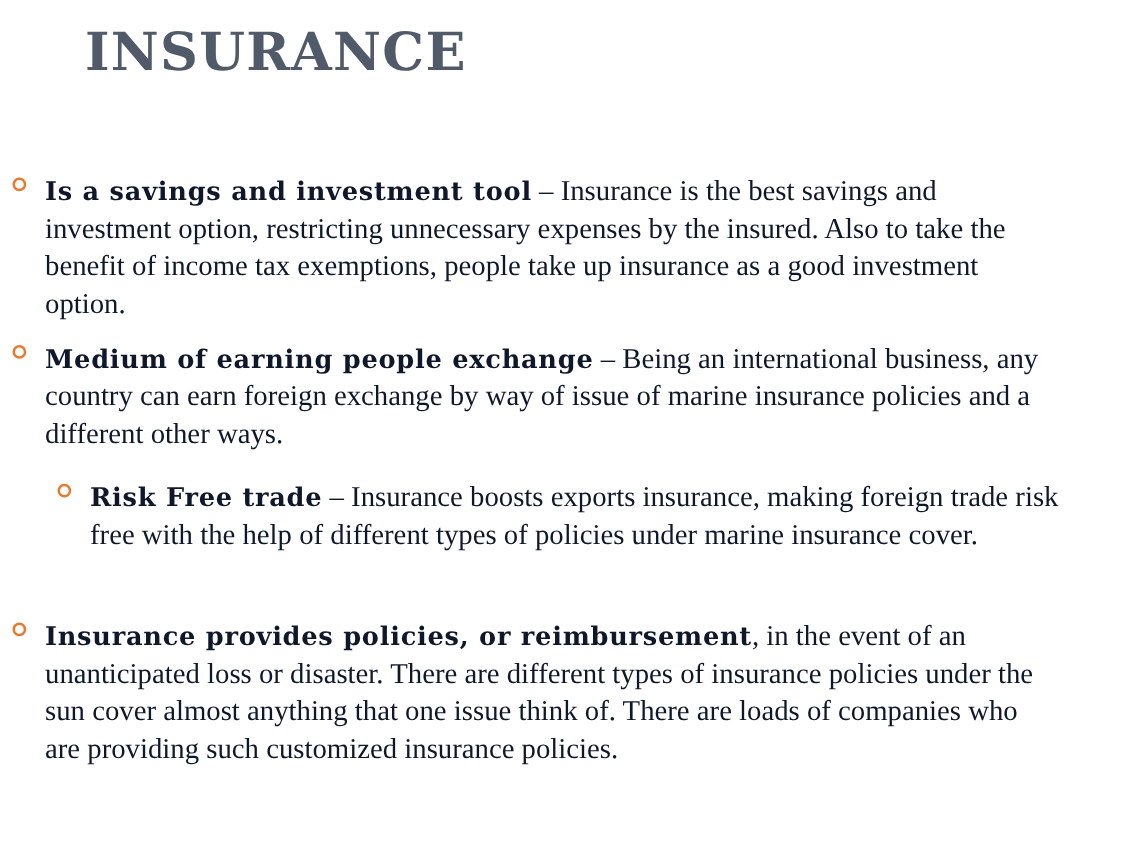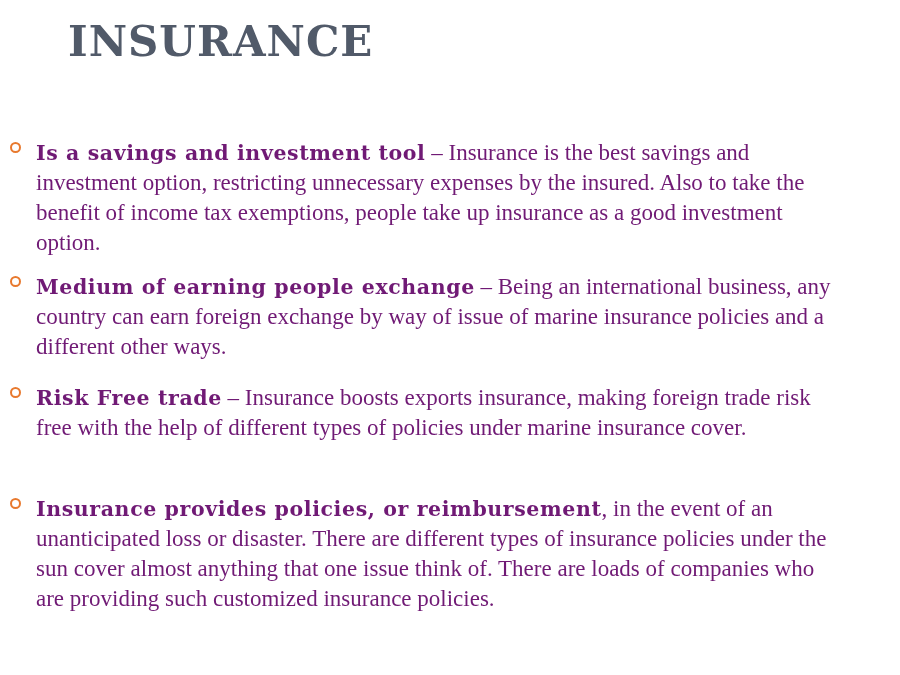--- a/index.html
+++ b/index.html
@@ -36,41 +36,41 @@
       padding: 0;
       list-style: none;
     }
     .bullet-item {
       position: absolute;
       left: 36px;
       width: 800px;
       font-family: "Liberation Serif", "DejaVu Serif", serif;
       font-size: 23px;
       line-height: 30px;
-      color: #701a75;
+      color: #0f172a;
     }
     .bullet-marker {
       position: absolute;
       left: -26px;
       top: 4px;
       width: 7px;
       height: 7px;
       border: 2.5px solid #e8792e;
       border-radius: 50%;
       box-sizing: content-box;
     }
     .bullet-lead {
       font-family: "DejaVu Serif", "Liberation Serif", serif;
       font-weight: bold;
       font-size: 20.5px;
       letter-spacing: 0.6px;
     }
     .item-1 { top: 138px; }
     .item-2 { top: 272px; }
-    .item-3 { top: 383px; }
+    .item-3 { top: 383px; margin-left: 36px; }
     .item-4 { top: 494px; }
   </style>
 </head>
 <body>
 
 <h1 class="slide-title">INSURANCE</h1>
 
 <ul class="bullet-list">
   <li class="bullet-item item-1">
     <span class="bullet-marker"></span>

